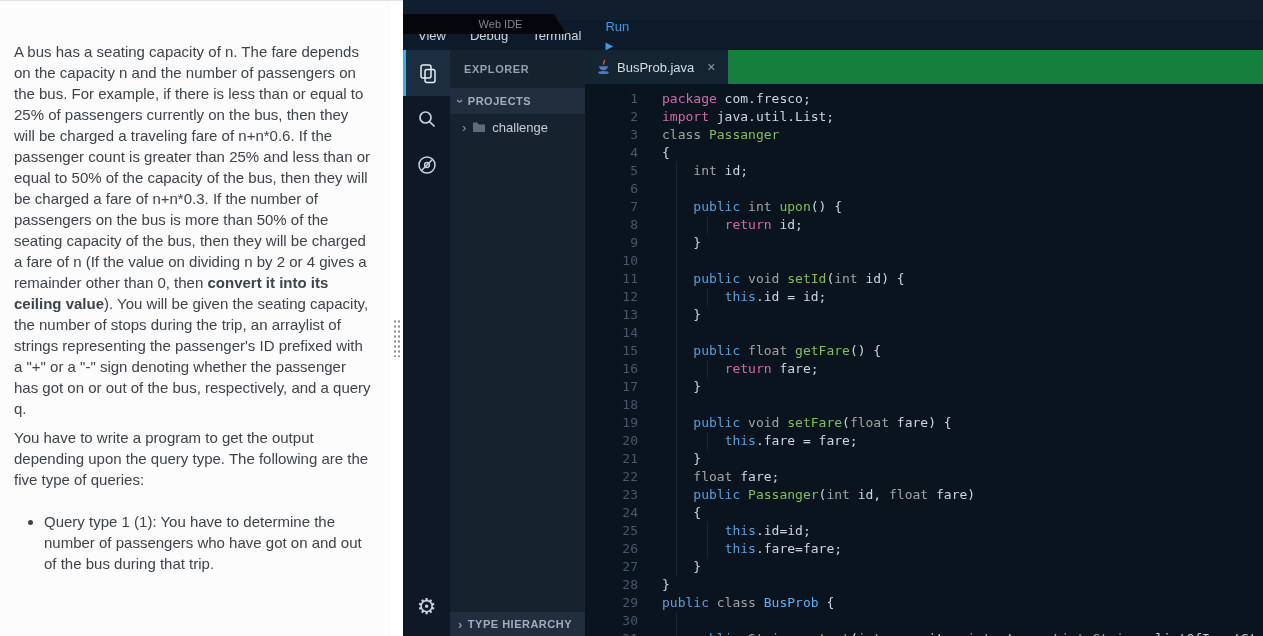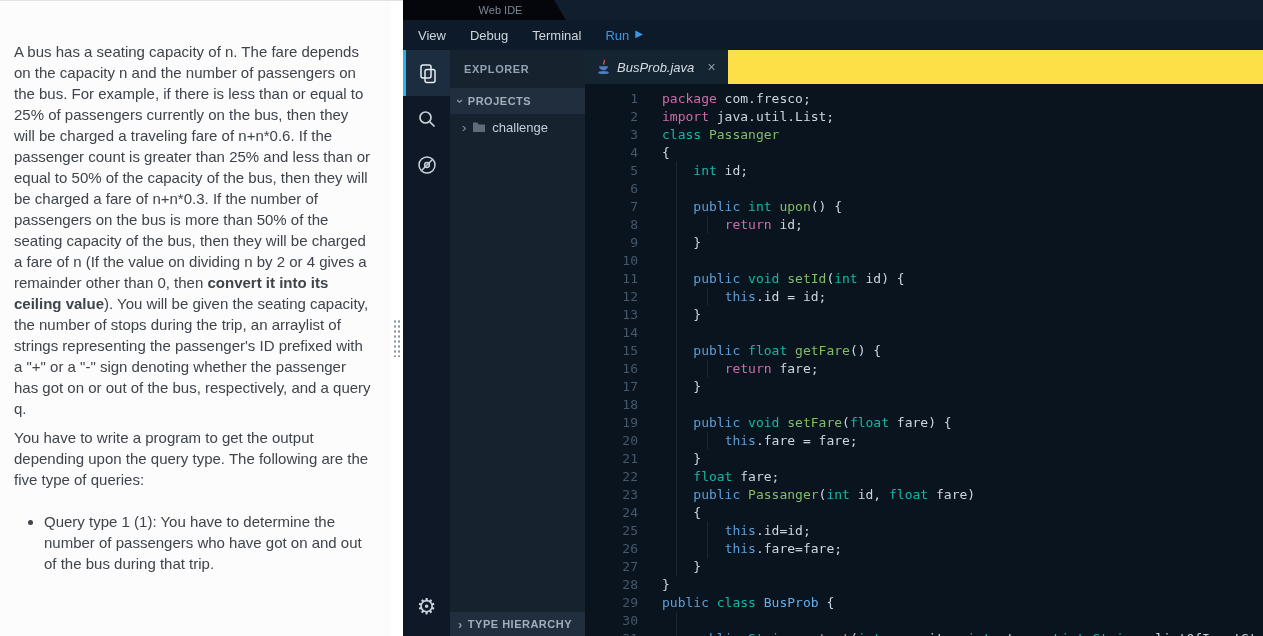--- a/index.html
+++ b/index.html
@@ -18,28 +18,28 @@
 
   
   .splitter { width:12px; height:636px; background:#ffffff; border-top:1px solid #dfe3e7; position:relative; cursor:col-resize; }
   .grip { position:absolute; left:2px; top:318px; width:8px; height:38px;
           background-image:radial-gradient(circle, #8d949b 1px, transparent 1.3px);
           background-size:4px 5px; }
 
   
   .ide { width:860px; height:636px; display:flex; flex-direction:column; background:#0a141f; }
   .topstrip { height:20px; background:#111e2d; position:relative; flex:none; }
-  .toptab { position:absolute; left:0; top:0; width:163px; height:20px; background:#05060b;
+  .toptab { position:absolute; left:0; top:14px; width:163px; height:20px; background:#05060b;
             clip-path:polygon(0 0, calc(100% - 12px) 0, 100% 100%, 0 100%);
             display:flex; align-items:center; justify-content:center;
             color:#7d8793; font-size:11px;padding-left:32px; }
   .menubar { height:30px; background:#0d1a29; display:flex; align-items:center; gap:24px;
              padding-left:15px; flex:none; }
   .menu-item { color:#ced6de; font-size:13px; cursor:pointer; }
-  .menu-item.run { color:#3e96e6; display:flex; gap:6px; }
+  .menu-item.run { color:#3e96e6; display:flex; gap:6px;flex-direction:column; }
   .play { font-size:10px; color:#3e96e6; }
 
   .ide-body { flex:1; display:flex; min-height:0; }
 
   
   .activitybar { width:47px; background:#0e1826; display:flex; flex-direction:column; align-items:stretch; flex:none; }
   .act { height:46px; display:flex; align-items:center; justify-content:center; cursor:pointer; }
   .act.active { background:#1c2d40; border-left:3px solid #2ab4f2; }
   .act svg { display:block; }
   .gearwrap { margin-top:auto; margin-bottom:6px; }
@@ -53,33 +53,33 @@
                  color:#a2aebb; cursor:pointer; }
   .section-row.bottom { position:absolute; left:0; right:0; bottom:0; margin:0; height:24px; }
   .tree-item { height:22px; display:flex; align-items:center; gap:6px; padding-left:12px;
                color:#c6cfd8; font-size:13px; margin-top:2px; cursor:pointer; }
   .chev { color:#8c99a7; font-size:13px; line-height:1; display:inline-block; }
   .chev.down { transform:rotate(90deg); }
   .folder svg { display:block; }
 
   
   .editor { flex:1; display:flex; flex-direction:column; min-width:0; background:#0a141f; }
-  .tabbar { height:34px; background:#fde047; display:flex; flex:none;font-style:italic; }
+  .tabbar { height:34px; background:#15803d; display:flex; flex:none; }
   .etab { height:34px; background:#152431; display:flex; align-items:center; gap:7px;
           padding:0 12px; color:#d5dde4; font-size:13px; cursor:pointer; }
   .etab .close { color:#8e9aa7; font-size:14px; margin-left:6px; cursor:pointer; }
   .javaicon svg { display:block; }
   .codearea { flex:1; overflow:hidden; padding-top:6px; font-family:"DejaVu Sans Mono", monospace;
               font-size:13px; }
   .cl { display:flex; height:18px; line-height:18px; white-space:pre; }
   .ln { width:53px; text-align:right; color:#46586b; flex:none; }
   .cd { position:relative; padding-left:24px; flex:1; color:#ccd6e0; }
   .ig { position:absolute; top:0; bottom:0; width:1px; background:rgba(255,255,255,0.08); }
   .ig0 { left:38px; } .ig1 { left:69px; }
-  .tk-mg { color:#cf6ba9; } .tk-bl { color:#5c9fd8; } .tk-cy { color:#14b8a6; }
+  .tk-mg { color:#cf6ba9; } .tk-bl { color:#5c9fd8; } .tk-cy { color:#a3a3a3; }
   .tk-gr { color:#83bd67; } .tk-lb { color:#61afef; } .tk-or { color:#cf9a62; }
   .tk-tx { color:#ccd6e0; }
 </style>
 </head>
 <body>
 
 <div class="app">
 
   <aside class="problem">
     <p><span>A bus has a seating capacity of n. The fare depends on the capacity n and the number of passengers on the bus. For example, if there is less than or equal to 25% of passengers currently on the bus, then they will be charged a traveling fare of n+n*0.6. If the passenger count is greater than 25% and less than or equal to 50% of the capacity of the bus, then they will be charged a fare of n+n*0.3. If the number of passengers on the bus is more than 50% of the seating capacity of the bus, then they will be charged a fare of n (If the value on dividing n by 2 or 4 gives a remainder other than 0, then </span><strong>convert it into its ceiling value</strong><span>). You will be given the seating capacity, the number of stops during the trip, an arraylist of strings representing the passenger's ID prefixed with a "+" or a "-" sign denoting whether the passenger has got on or out of the bus, respectively, and a query q.</span></p>

